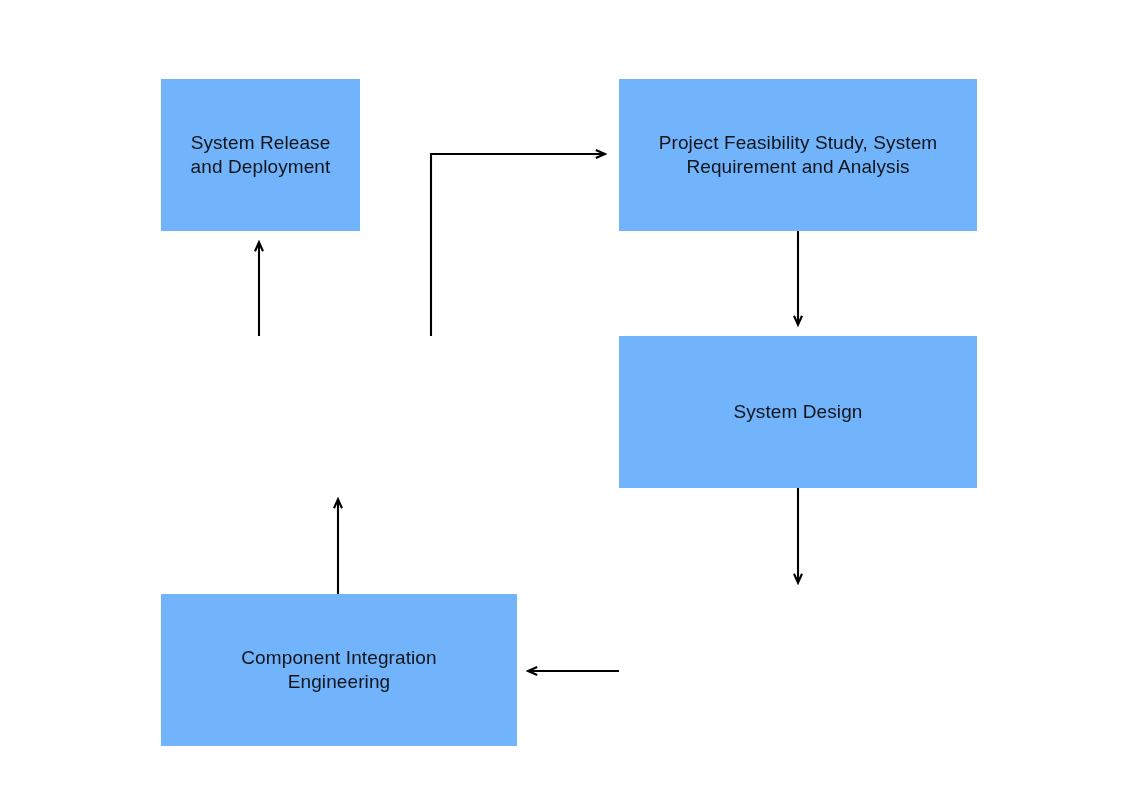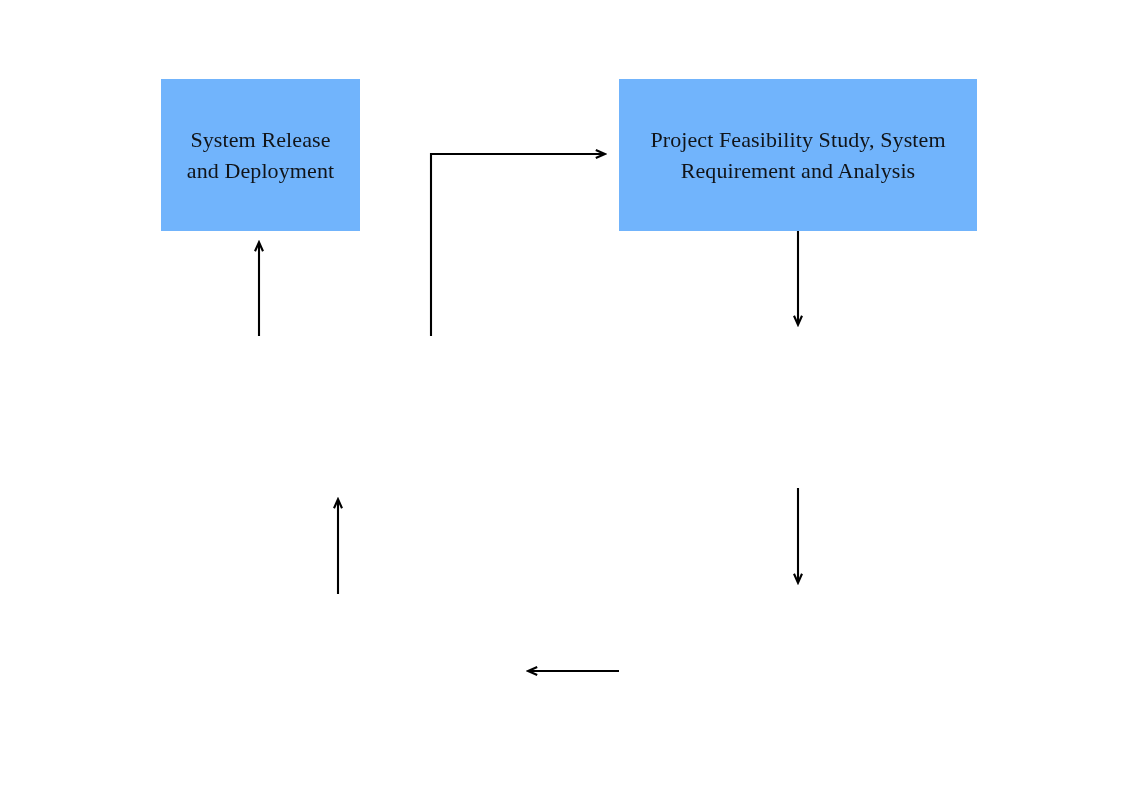--- a/index.html
+++ b/index.html
@@ -20,23 +20,23 @@
   .node {
     position: absolute;
     background: #71b4fc;
     display: flex;
     align-items: center;
     justify-content: center;
     box-sizing: border-box;
     padding: 0 10px;
   }
   .node-label {
-    font-family: Liberation Serif, serif;
-    font-size: 22px;
-    line-height: 31px;
+    font-family: Liberation Sans, sans-serif;
+    font-size: 19px;
+    line-height: 24px;
     color: #111418;
     text-align: center;
     white-space: pre-line;
     letter-spacing: 0.1px;
   }
   .edge-layer {
     position: absolute;
     left: 0;
     top: 0;
     width: 1136px;
@@ -80,16 +80,23 @@
     <span class="node-label">System Release
 and Deployment</span>
   </div>
 
   <div class="node" id="node-feasibility">
     <span class="node-label">Project Feasibility Study, System
 Requirement and Analysis</span>
   </div>
 
 
+  <div class="node" id="node-design">
+    <span class="node-label">System Design</span>
+  </div>
 
+  <div class="node" id="node-integration">
+    <span class="node-label">Component Integration
+Engineering</span>
+  </div>
 
 
 </div>
 
 </body></html>

